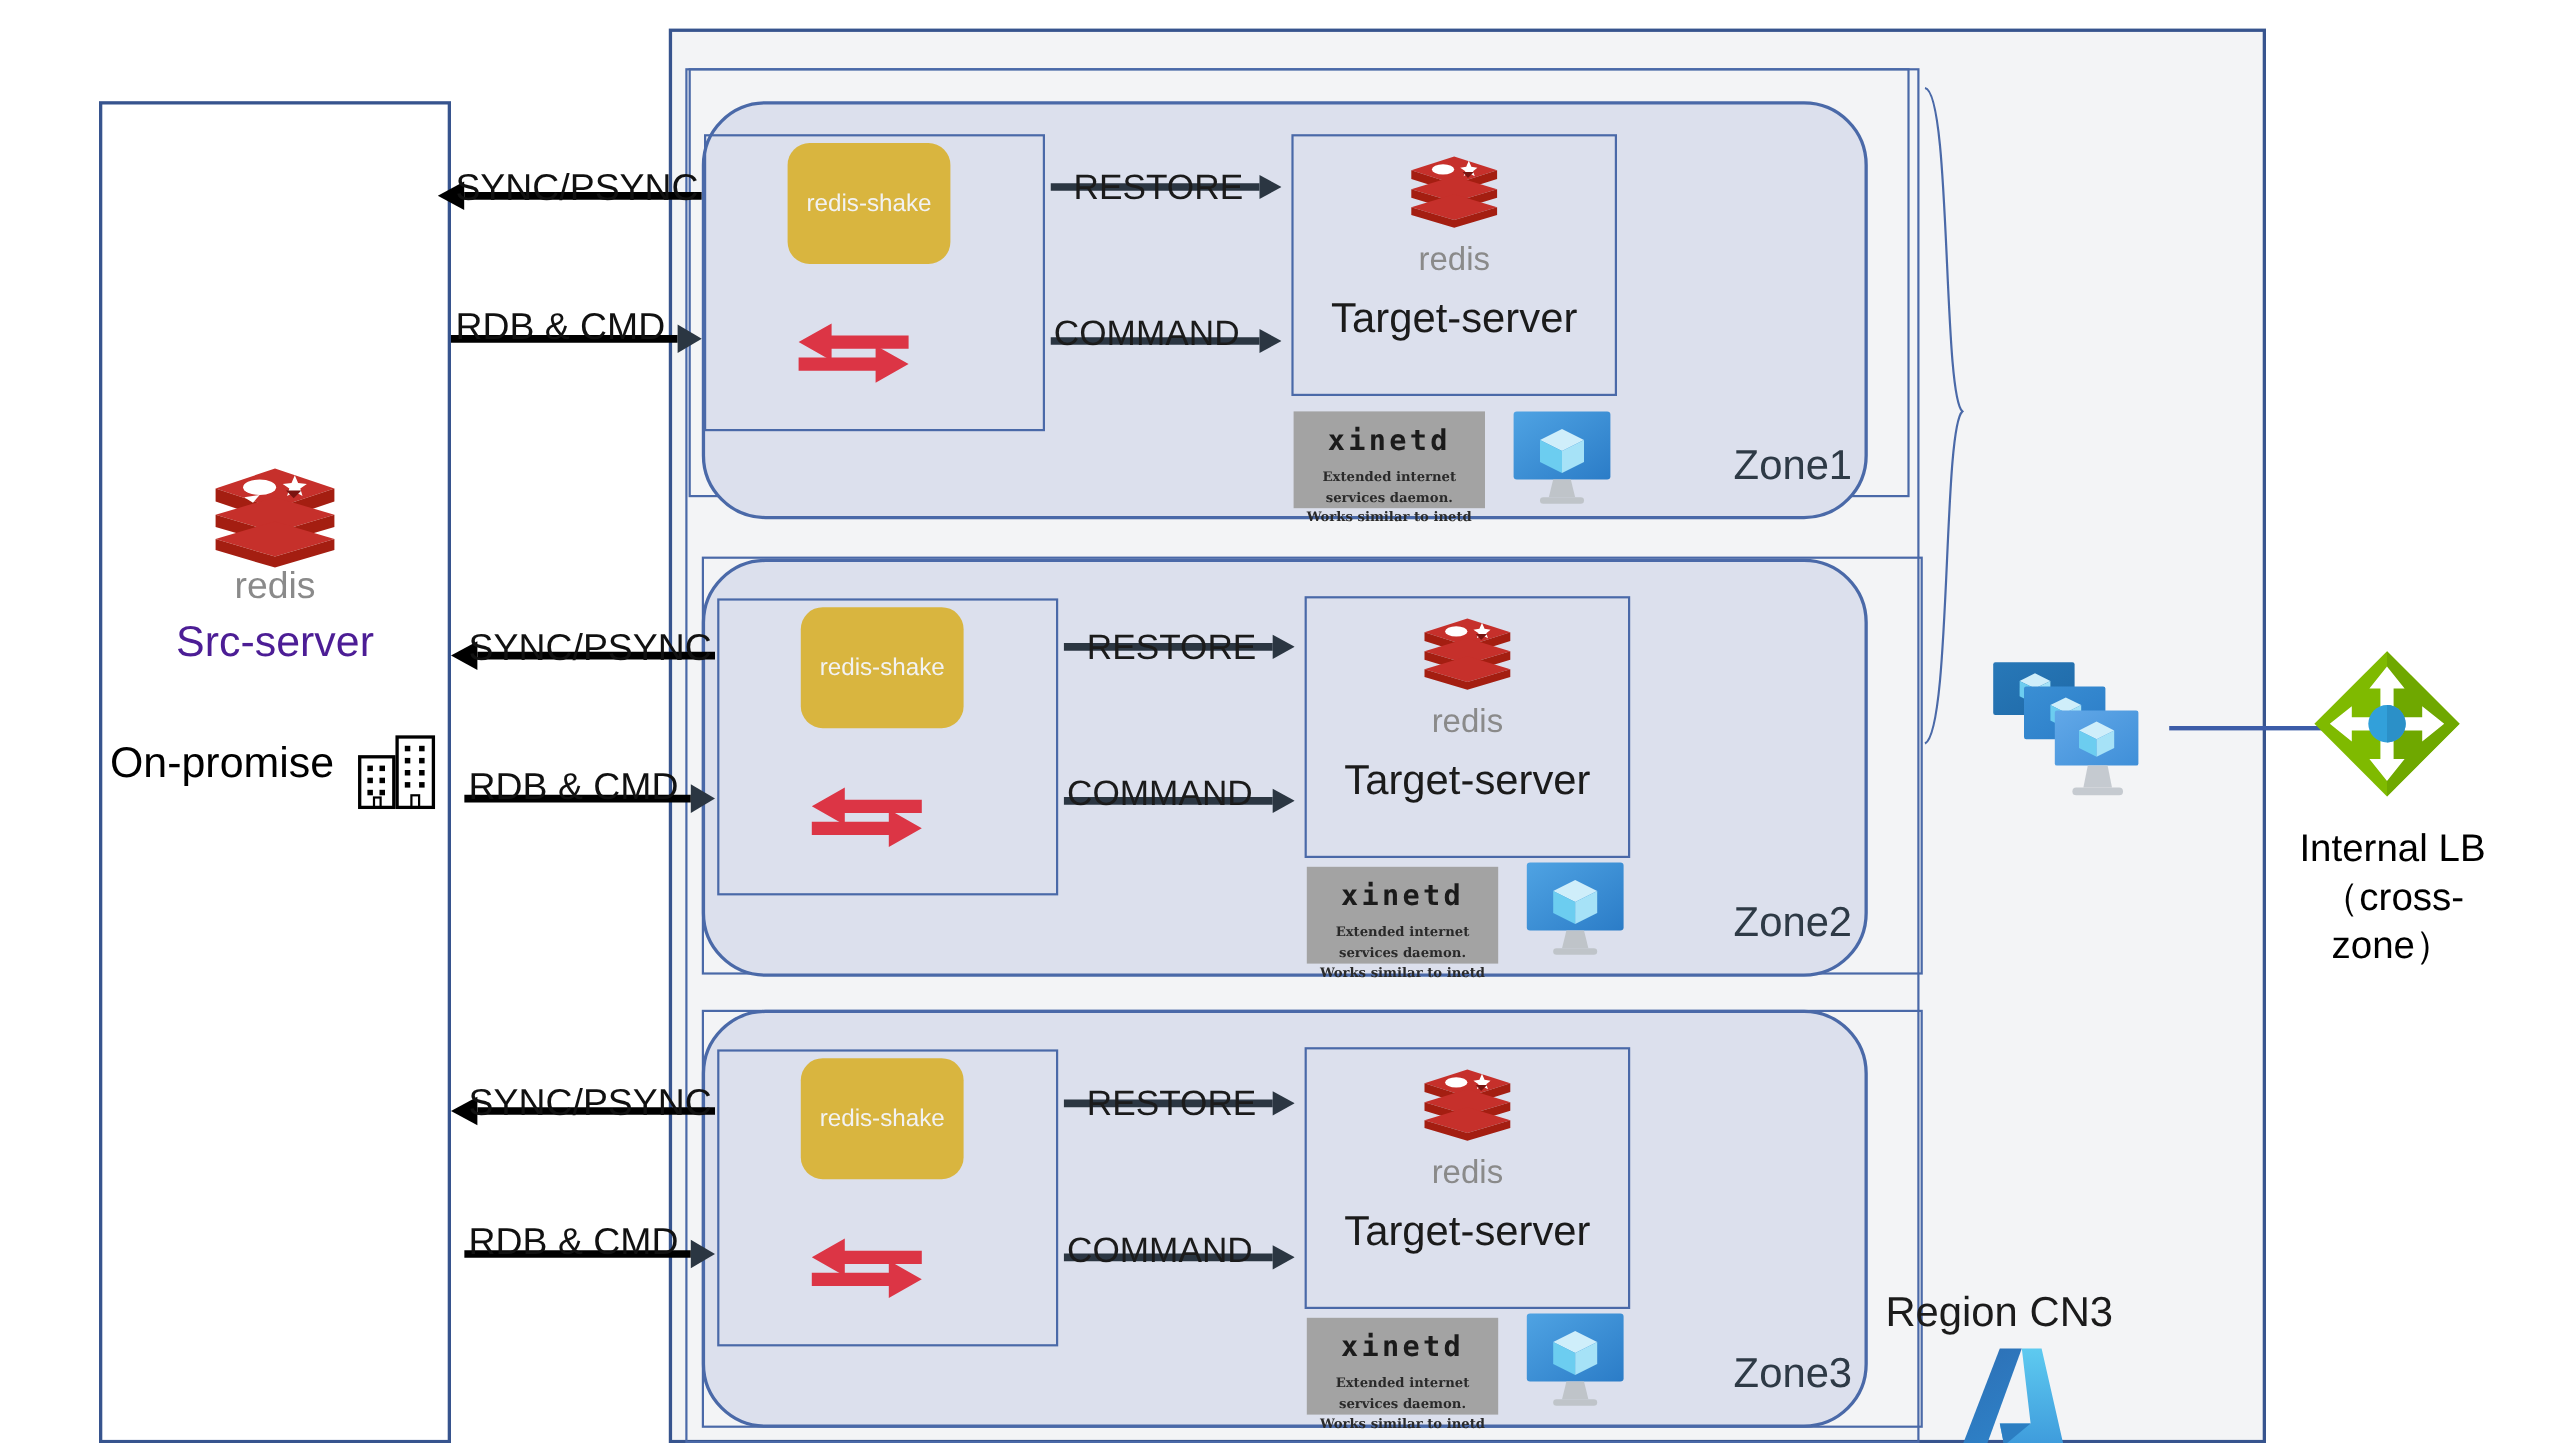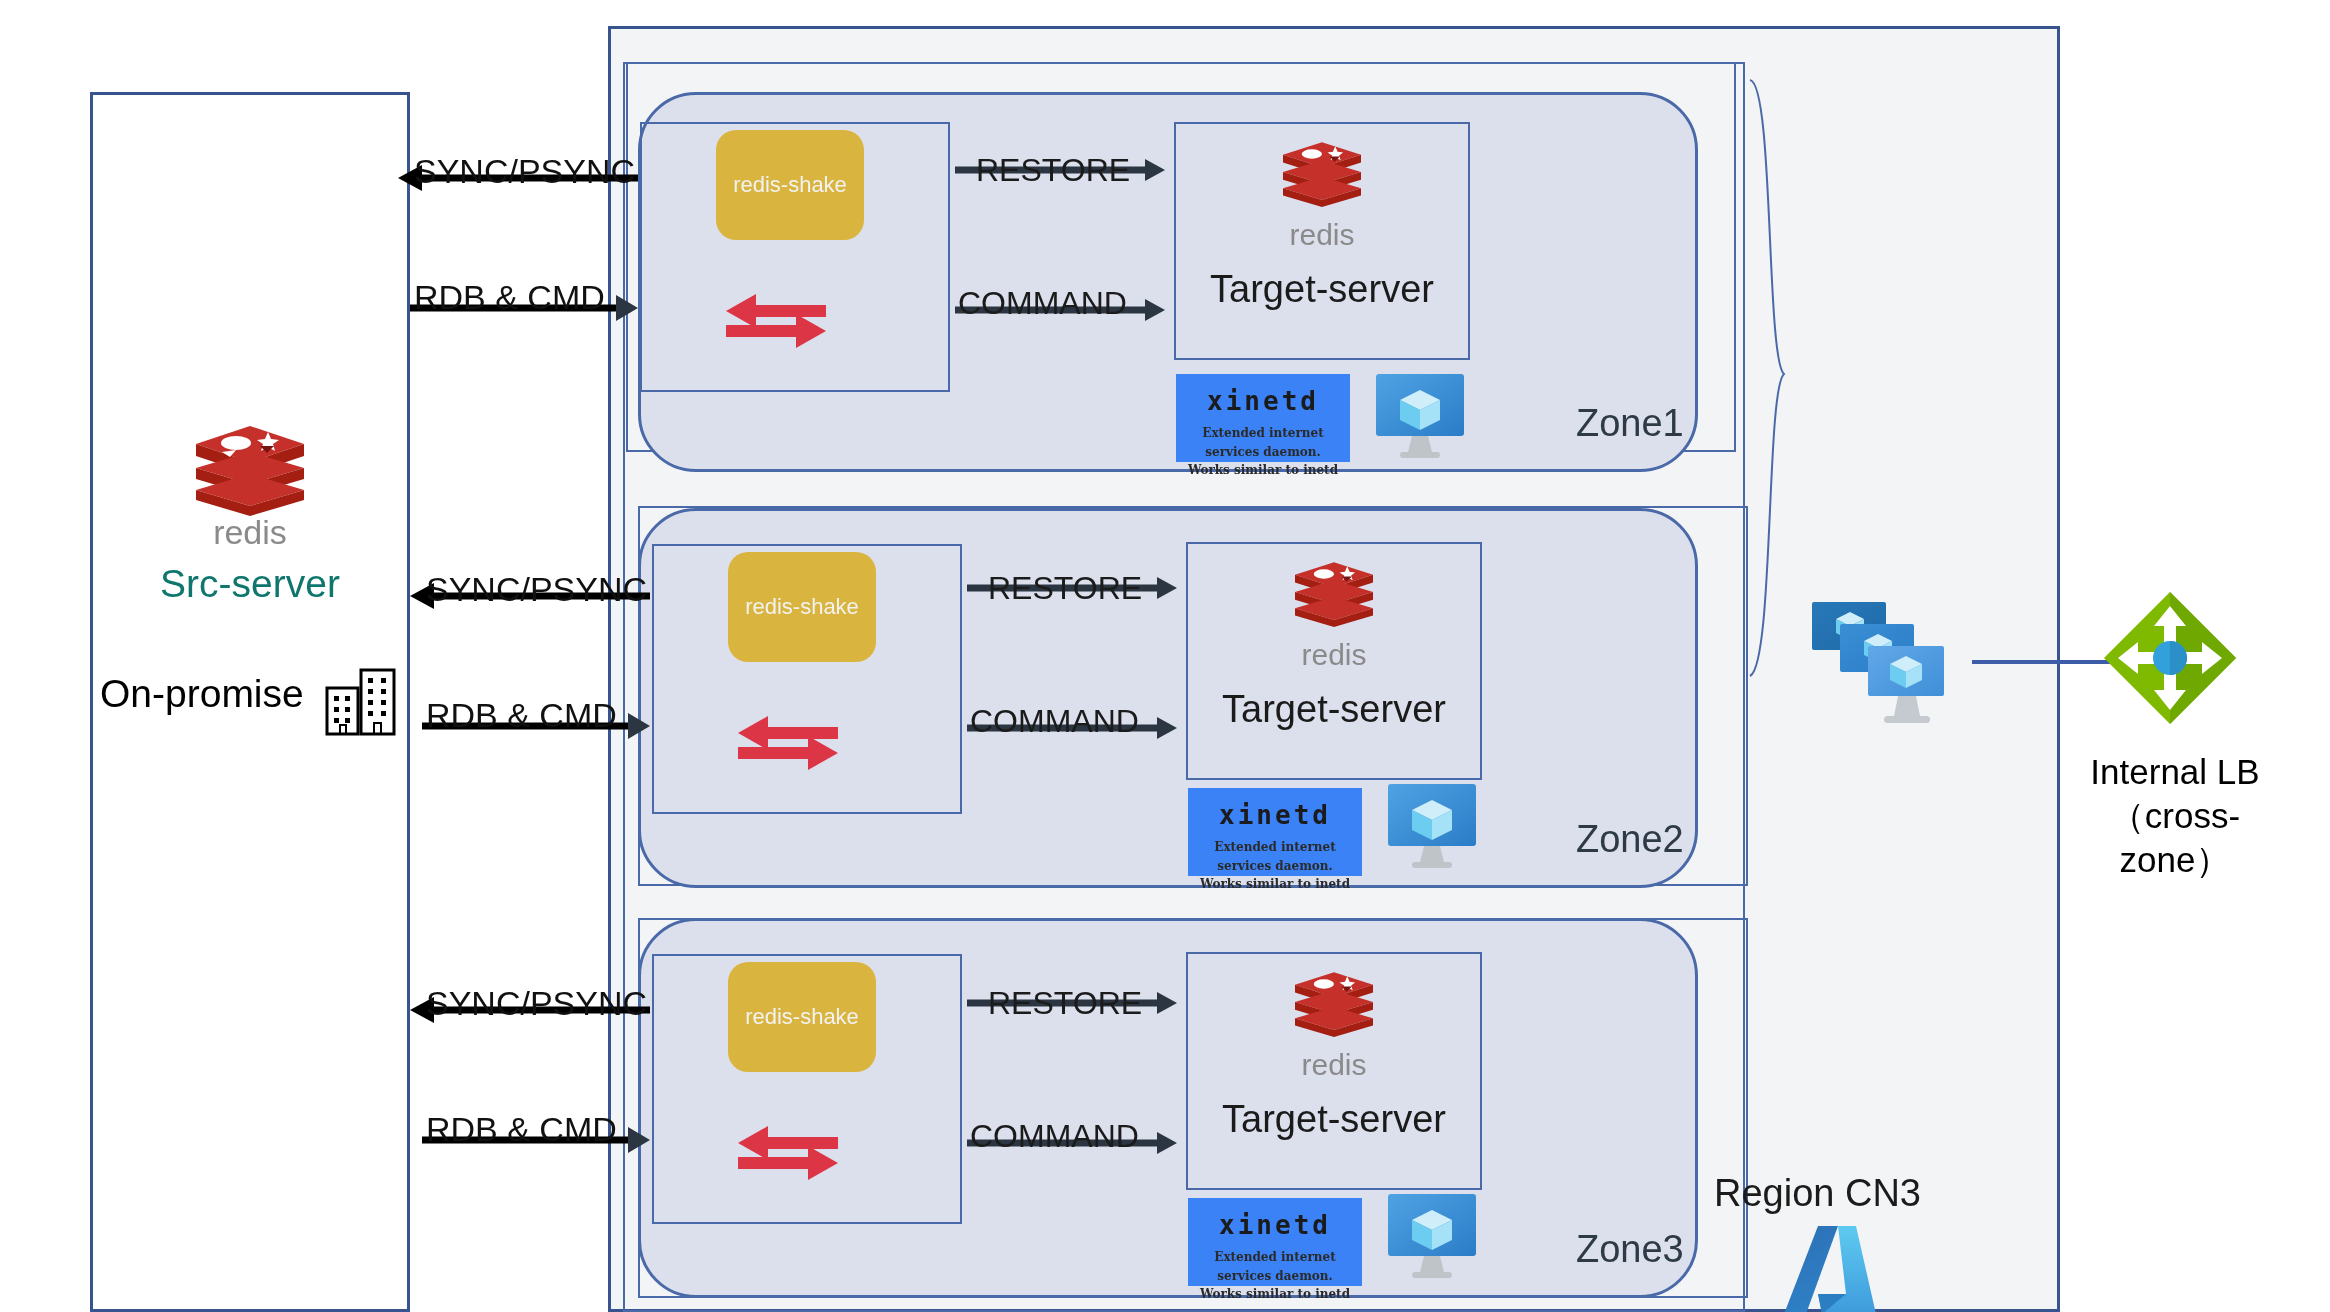--- a/index.html
+++ b/index.html
@@ -4,21 +4,21 @@
 <style>
   html,body{margin:0;padding:0;background:#ffffff;}
   body{font-family:"Liberation Sans","DejaVu Sans",sans-serif;}
   #canvas{position:relative;width:2330px;height:1312px;background:#ffffff;overflow:hidden;}
 
   .abs{position:absolute;}
 
   
   #src-box{left:90px;top:92px;width:320px;height:1220px;border:3px solid #37548E;background:#ffffff;box-sizing:border-box;}
   #src-redis-logo{left:170px;top:420px;width:160px;height:130px;}
-  #src-title{left:90px;top:562px;width:320px;text-align:center;font-size:39px;color:#0f766e;}
+  #src-title{left:90px;top:562px;width:320px;text-align:center;font-size:39px;color:#4c1d95;}
   #onprem-label{left:100px;top:672px;font-size:39px;color:#000000;}
   #onprem-icon{left:325px;top:666px;width:72px;height:70px;}
 
   
   #region-outer{left:608px;top:26px;width:1452px;height:1286px;border:3px solid #37548E;background:#F3F4F6;box-sizing:border-box;}
   #region-inner{left:623px;top:62px;width:1122px;height:1250px;border:2px solid #4A69A8;box-sizing:border-box;background:transparent;}
   #region-label{left:1714px;top:1172px;font-size:38px;color:#1b1b1b;white-space:nowrap;}
   #azure-logo{left:1780px;top:1222px;width:100px;height:92px;}
 
   
@@ -46,21 +46,21 @@
   .shake-box{background:#D9B53F;border-radius:20px;display:flex;align-items:center;justify-content:center;
              color:#F2F2F2;font-size:22px;}
   .swap-icon{width:108px;height:62px;}
 
   
   .target-box{border:2px solid #4A69A8;box-sizing:border-box;background:transparent;text-align:center;}
   .target-redis{width:96px;height:78px;margin:16px auto 0;}
   .target-title{font-size:38px;color:#1b1b1b;margin-top:16px;}
 
   
-  .xinetd-card{background:#3b82f6;box-sizing:border-box;text-align:center;padding-top:12px;}
+  .xinetd-card{background:#a3a3a3;box-sizing:border-box;text-align:center;padding-top:12px;}
   .xinetd-name{font-family:"DejaVu Sans Mono","Liberation Mono",monospace;font-size:26px;color:#1b1b1b;letter-spacing:3px;font-weight:bold;}
   .xinetd-desc{font-family:"DejaVu Serif","Liberation Serif",serif;font-size:12px;color:#2a2a2a;line-height:1.55;margin-top:8px;font-weight:bold;}
   .vm-icon{width:96px;height:96px;}
 
   
   .flowlabel{font-size:34px;color:#111;white-space:nowrap;}
   .zflowlabel{font-size:32px;color:#1b1b1b;white-space:nowrap;}
 
   
   #vm-stack{left:1810px;top:598px;width:168px;height:140px;}

